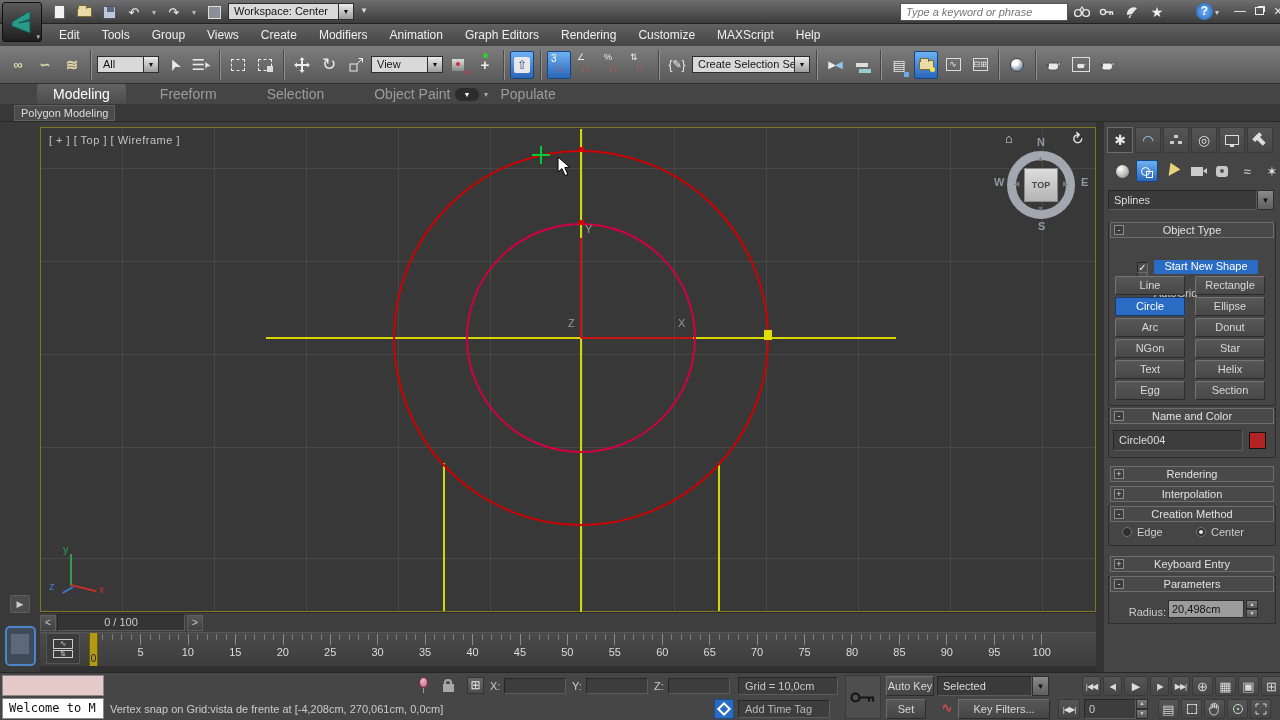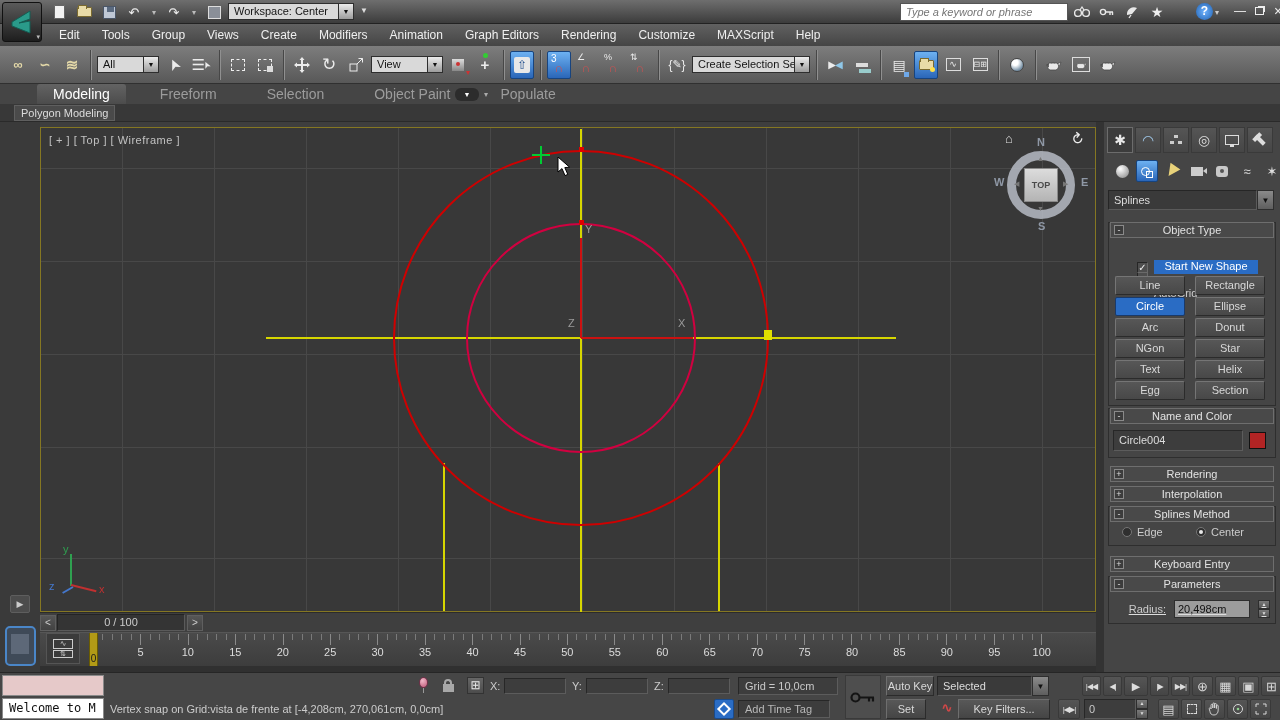--- a/index.html
+++ b/index.html
@@ -524,40 +524,40 @@
       <span class="pm">+</span>
       <span>Rendering</span>
     </div>
     <div class="rheader" style="top:364px;">
       <span class="pm">+</span>
       <span>Interpolation</span>
     </div>
     <div class="rbox" style="top:384px;height:40px;"></div>
     <div class="rheader" style="top:384px;">
       <span class="pm">-</span>
-      <span>Splines Method</span>
+      <span>Creation Method</span>
     </div>
     <div class="abs" style="left:18px;top:404px;display:flex;align-items:center;gap:5px;">
       <span class="radio"></span>
       <span style="color:#ccc;">Edge</span>
     </div>
     <div class="abs" style="left:92px;top:404px;display:flex;align-items:center;gap:5px;">
       <span class="radio checked"></span>
       <span style="color:#ccc;">Center</span>
     </div>
     <div class="rheader" style="top:434px;">
       <span class="pm">+</span>
       <span>Keyboard Entry</span>
     </div>
     <div class="rbox" style="top:454px;height:48px;"></div>
     <div class="rheader" style="top:454px;">
       <span class="pm">-</span>
       <span>Parameters</span>
     </div>
-    <div class="abs" style="left:14px;top:478px;display:flex;align-items:center;gap:8px;text-decoration:underline;">
+    <div class="abs" style="left:14px;top:478px;display:flex;align-items:flex-end;gap:2px;">
       <span style="width:48px;text-align:right;color:#ccc;">Radius:</span>
       <span style="width:76px;height:18px;background:#9c9c9c;border:1px solid #2e2e2e;color:#111;line-height:16px;padding-left:3px;">20,498cm</span>
       <span class="spinner" style="height:18px;">
           <div>▲</div>
           <div>▼</div>
         </span>
     </div>
   </div>
 
   <div class="statusbar">

